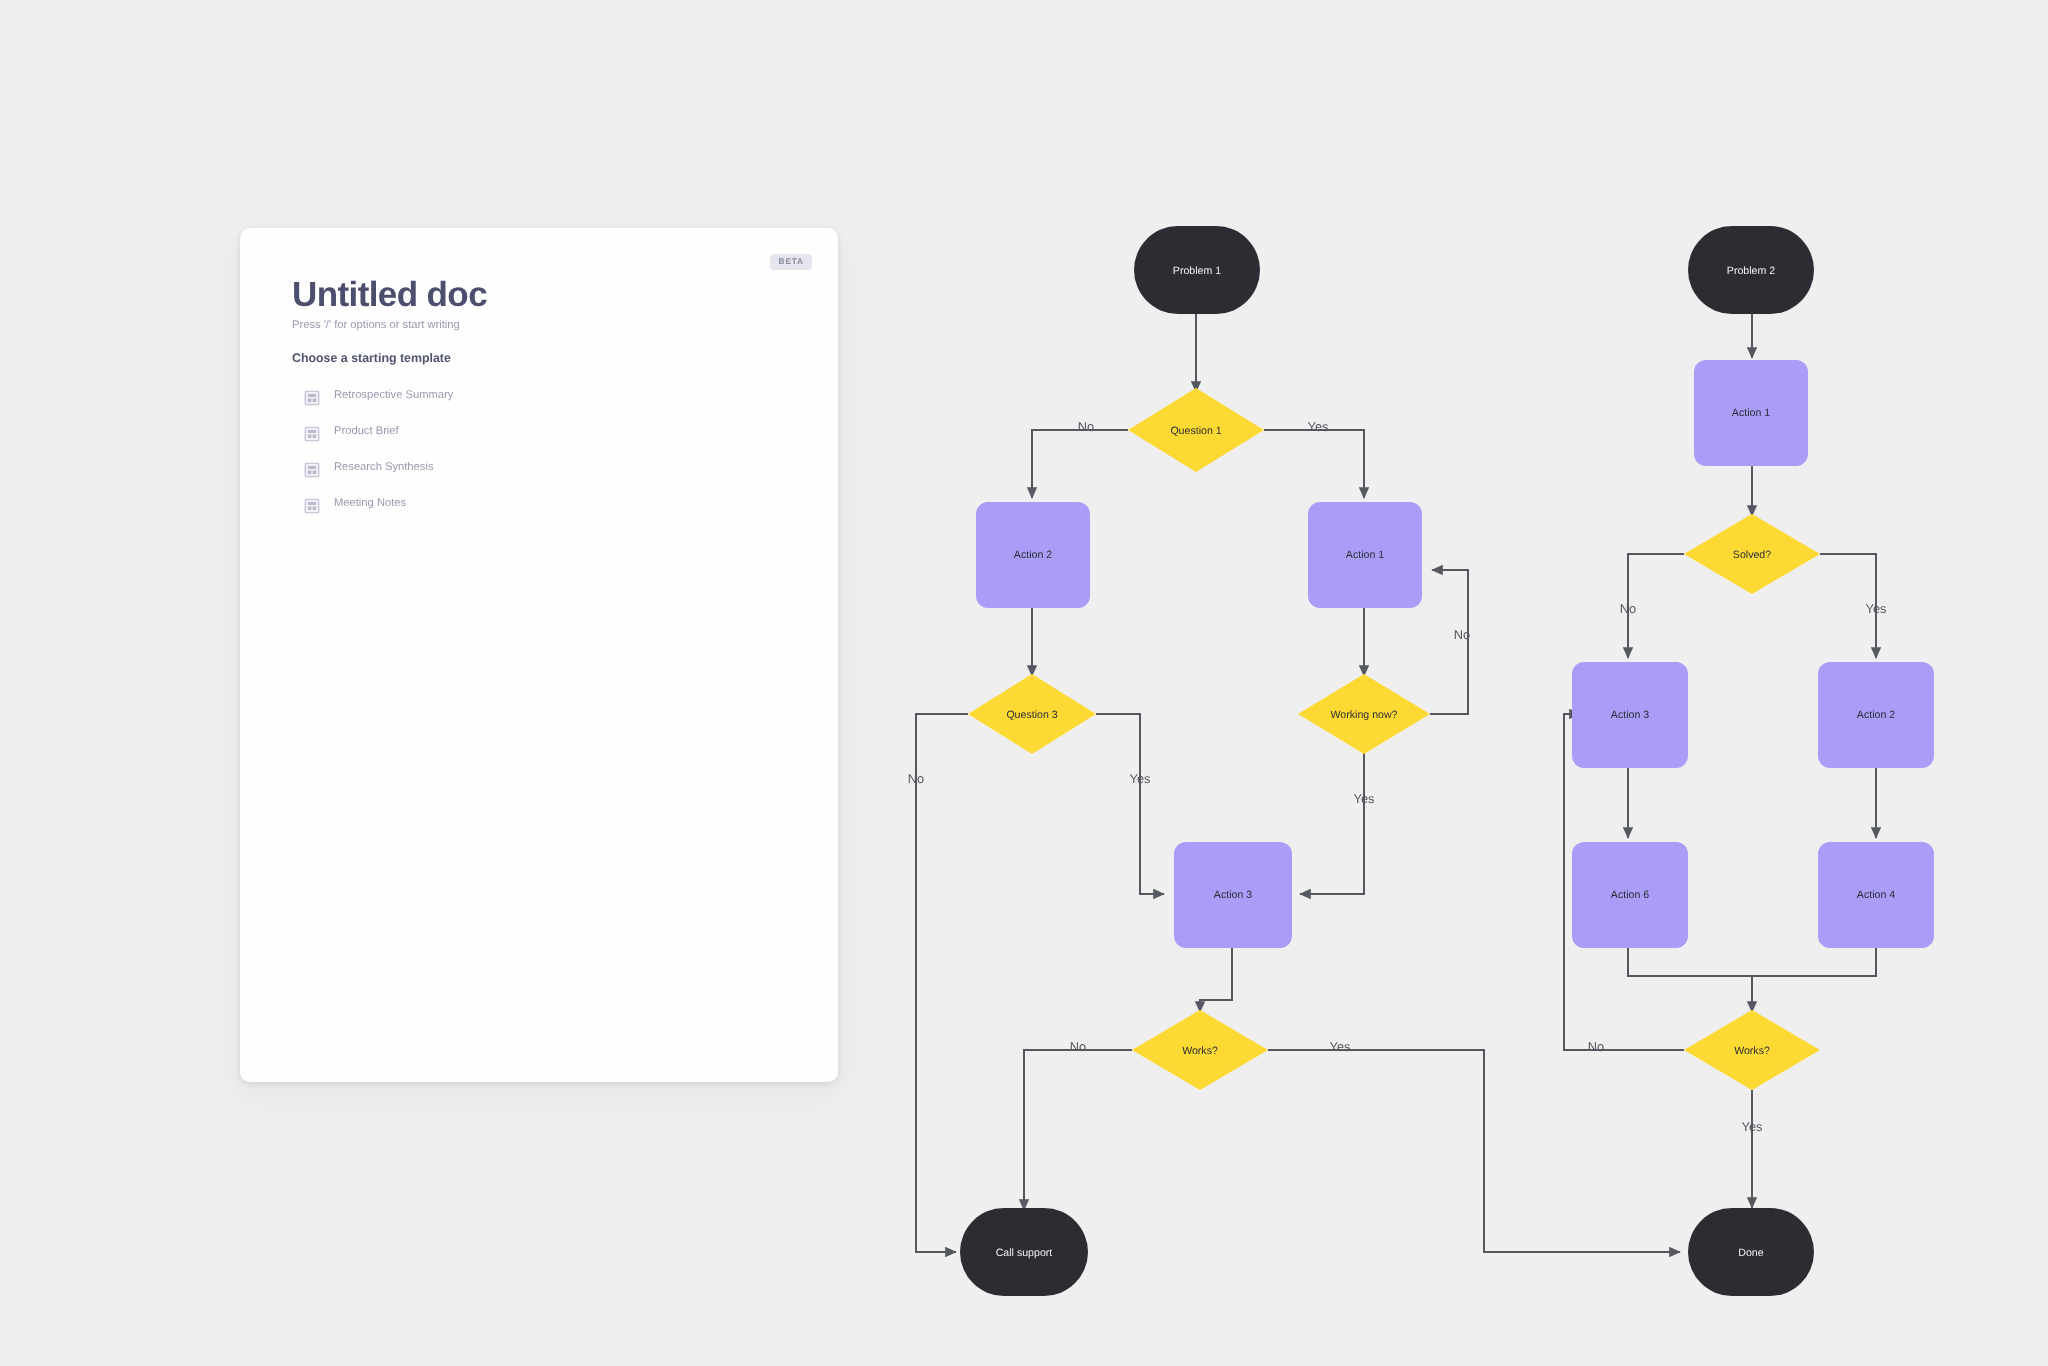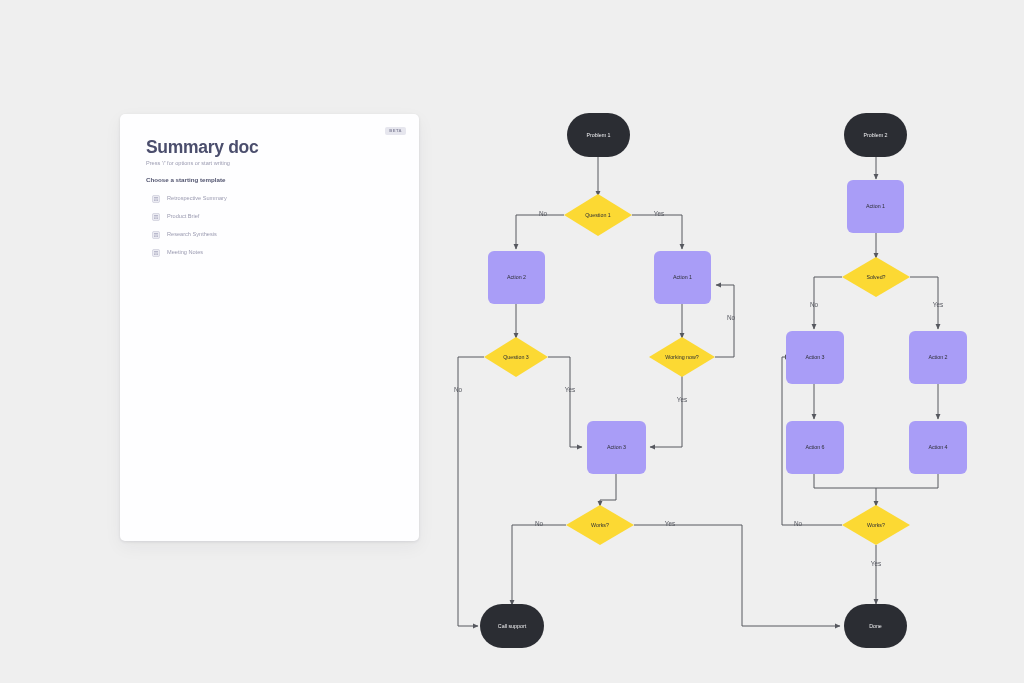--- a/index.html
+++ b/index.html
@@ -123,21 +123,21 @@
     stroke-width: 1;
   }
 </style>
 </head>
 <body>
 
 <div id="doc-card">
 
   <div id="beta-badge">BETA</div>
 
-  <div id="doc-title">Summary doc</div>
+  <div id="doc-title">Untitled doc</div>
 
   <div id="doc-hint">Press '/' for options or start writing</div>
 
   <div id="doc-subhead">Choose a starting template</div>
 
   <div id="template-list">
 
     <div class="tpl-item">
       <svg class="tpl-icon" viewBox="0 0 16 16">
         <rect x="1.2" y="1.2" width="13.6" height="13.6" rx="1.8" fill="#f0f0f6" stroke="#b9b9cc" stroke-width="1.1"></rect>

